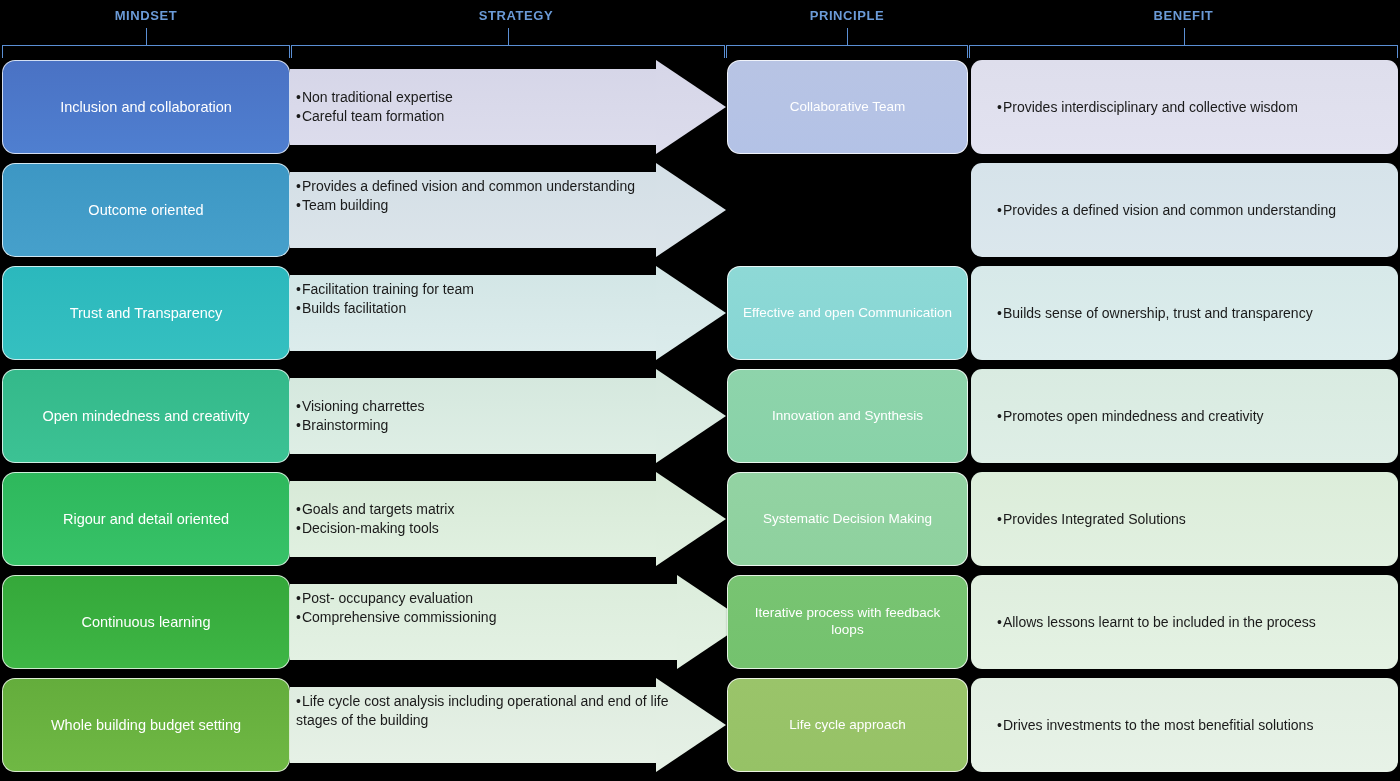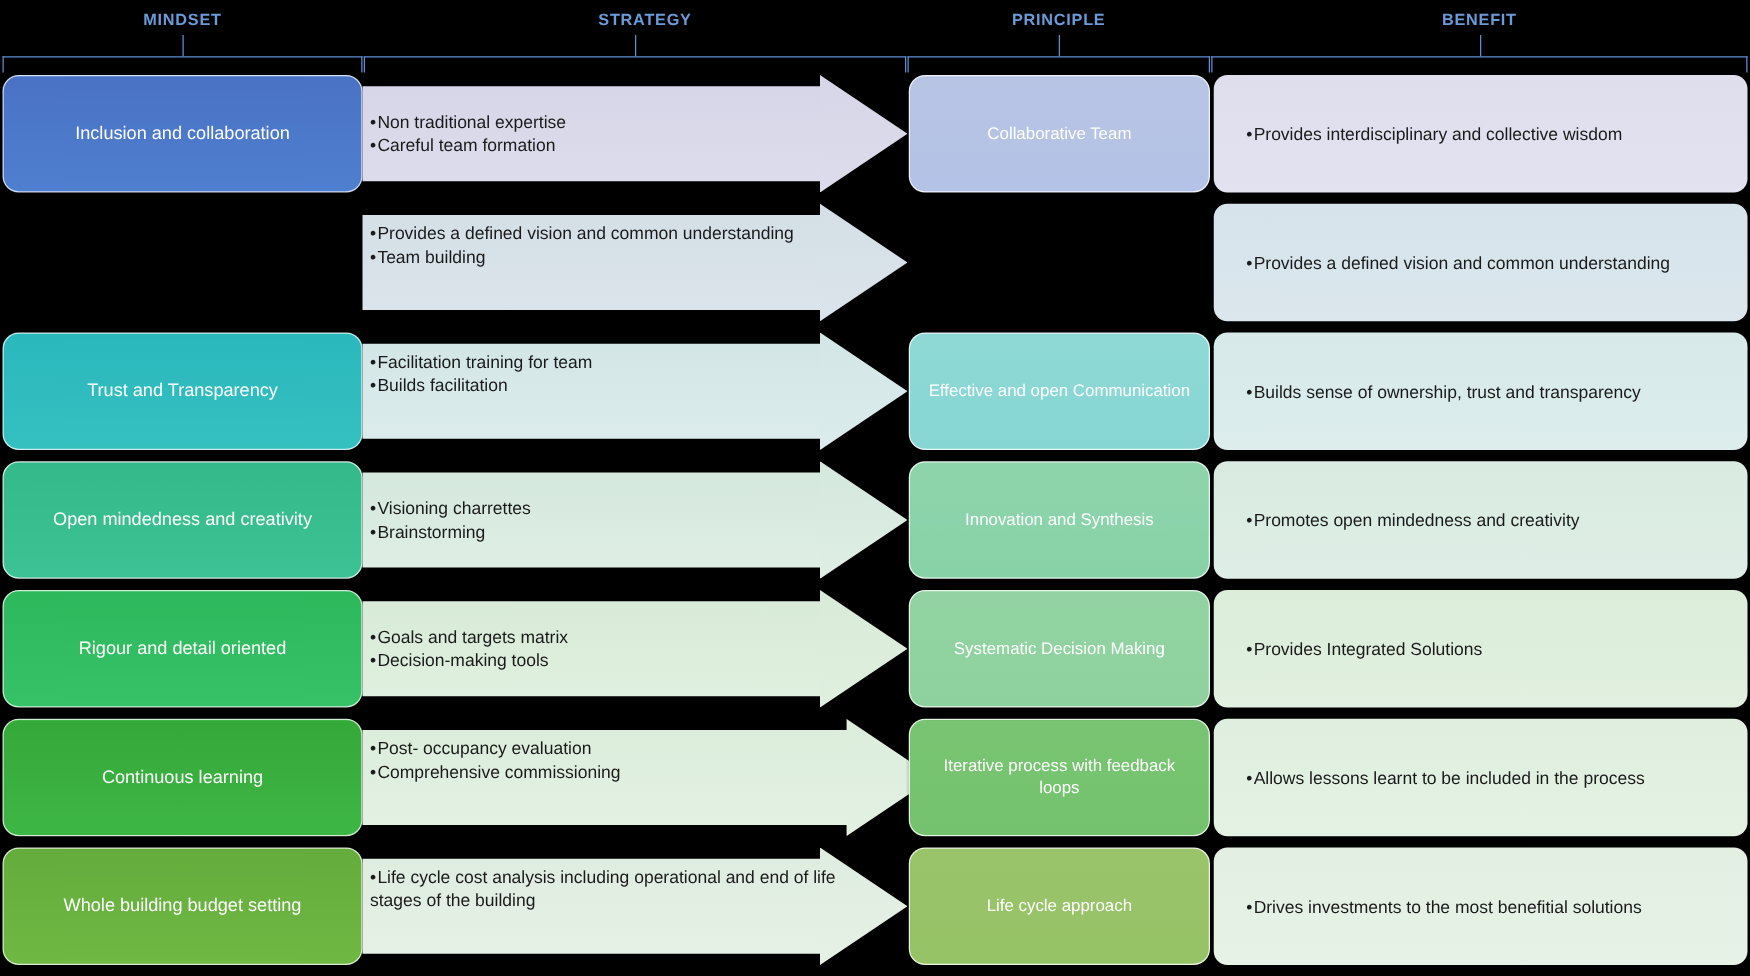--- a/index.html
+++ b/index.html
@@ -145,20 +145,23 @@
         <div class="principle" style="height: 94px; background: linear-gradient(rgb(184, 196, 228), rgb(179, 194, 230));">
           <span>Collaborative Team</span>
         </div>
         <div class="benefit" style="height: 94px; background: linear-gradient(rgb(222, 222, 236), rgb(226, 226, 240));">
           <div>
             <div class="bullet">Provides interdisciplinary and collective wisdom</div>
           </div>
         </div>
       </div>
       <div class="row" style="top: 163px; height: 94px;">
+        <div class="mindset" style="height: 94px; background: linear-gradient(rgb(61, 151, 196), rgb(70, 160, 203));">
+          <span>Outcome oriented</span>
+        </div>
         <div class="strategy-wrap" style="height: 94px;">
           <div class="arrow">
             <div class="body" style="background: linear-gradient(rgb(212, 223, 230), rgb(219, 228, 234));"></div>
             <div class="head" style="background: linear-gradient(rgb(212, 223, 230), rgb(219, 228, 234)); clip-path: polygon(0px 0px, 100% 50%, 0px 100%);"></div>
           </div>
           <div class="strategy-text topalign">
             <div class="bullet">Provides a defined vision and common understanding</div>
             <div class="bullet">Team building</div>
           </div>
         </div>

